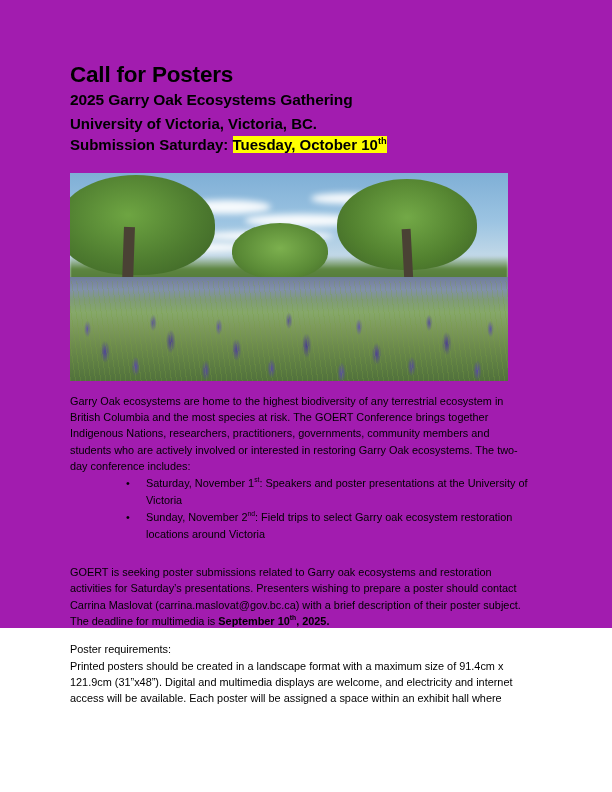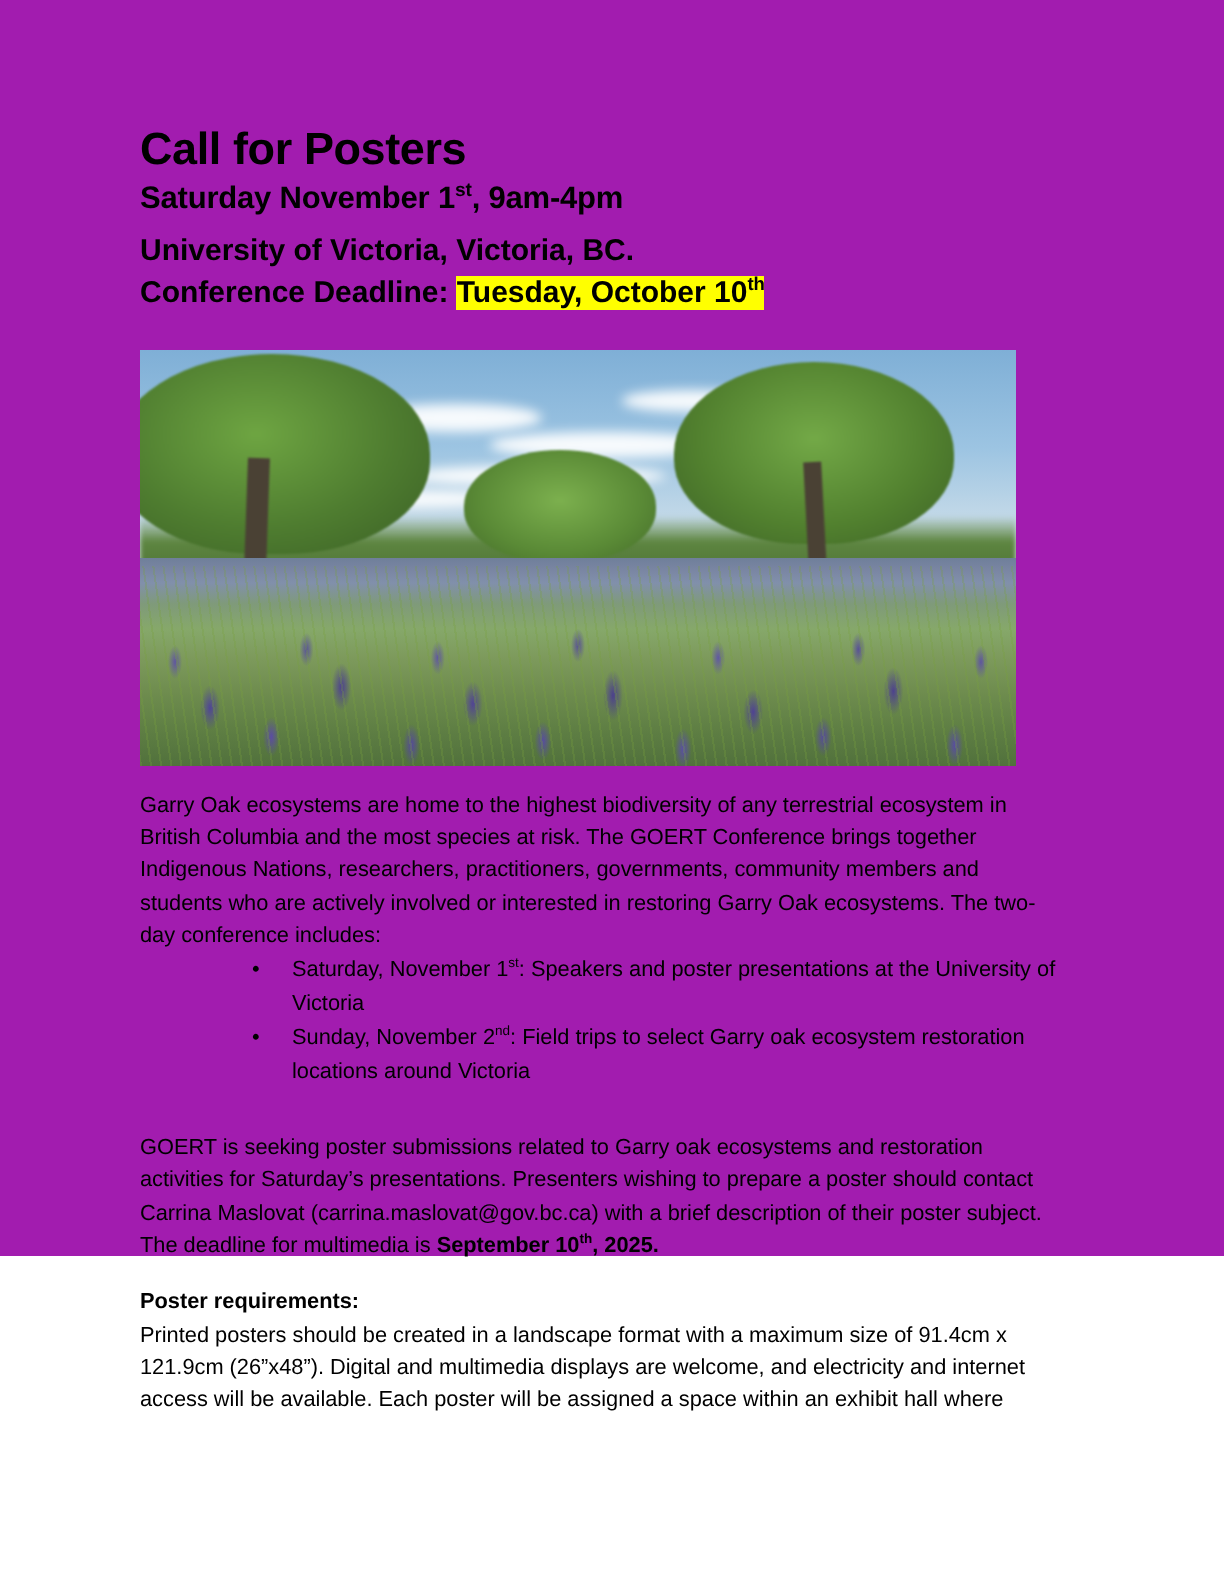--- a/index.html
+++ b/index.html
@@ -214,39 +214,39 @@
   .bullets li::before {
     content: "\2022";
     position: absolute;
     left: 56px;
     top: 0;
   }
   .spacer-sm { height: 12px; }
   .bold { font-weight: bold; }
   .req-head {
     font-size: 10.9px;
-    font-weight: bold;
+    font-weight: normal;
     line-height: 1.50;
     margin: 0;
   }
 </style>
 </head>
 <body>
 
 <div class="page">
   <div class="content">
 
     <h1 class="title-main">Call for Posters</h1>
 
-
-    <div class="title-sub2"><span>Saturday November 1</span><sup>st</sup><span>, 9am-4pm</span></div>
+    <div class="title-sub">2025 Garry Oak Ecosystems Gathering</div>
+
 
     <div class="line-bold-small">University of Victoria, Victoria, BC.</div>
 
-    <div class="line-bold-small"><span>Conference Deadline: </span><span class="hl"><span>Tuesday, October 10</span><sup>th</sup></span></div>
+    <div class="line-bold-small"><span>Submission Saturday: </span><span class="hl"><span>Tuesday, October 10</span><sup>th</sup></span></div>
 
     <div class="photo-wrap">
       <div class="photo">
         <div class="sky"></div>
         <div class="cloud" style="left:26%;top:13%;width:20%;height:7%;"></div>
         <div class="cloud" style="left:40%;top:20%;width:26%;height:6%;"></div>
         <div class="cloud" style="left:55%;top:10%;width:16%;height:5%;"></div>
         <div class="cloud" style="left:30%;top:28%;width:30%;height:5%;"></div>
         <div class="cloud" style="left:62%;top:25%;width:22%;height:5%;"></div>
         <div class="cloud" style="left:18%;top:34%;width:24%;height:4%;"></div>
@@ -272,16 +272,16 @@
     <div class="spacer-sm"></div>
 
     <p class="body-para">GOERT is seeking poster submissions related to Garry oak ecosystems and restoration activities for Saturday’s presentations. Presenters wishing to prepare a poster should contact Carrina Maslovat (carrina.maslovat@gov.bc.ca) with a brief description of their poster subject.</p>
 
     <p class="body-para" style="margin-top:0;"><span>The deadline for multimedia is </span><span class="bold"><span>September 10</span><sup>th</sup><span>, 2025.</span></span></p>
 
     <div class="spacer-sm"></div>
 
     <div class="req-head">Poster requirements:</div>
 
-    <p class="body-para" style="margin-top:0;">Printed posters should be created in a landscape format with a maximum size of 91.4cm x 121.9cm (26”x48”). Digital and multimedia displays are welcome, and electricity and internet access will be available. Each poster will be assigned a space within an exhibit hall where</p>
+    <p class="body-para" style="margin-top:0;">Printed posters should be created in a landscape format with a maximum size of 91.4cm x 121.9cm (31”x48”). Digital and multimedia displays are welcome, and electricity and internet access will be available. Each poster will be assigned a space within an exhibit hall where</p>
 
   </div>
 </div>
 
 </body></html>

